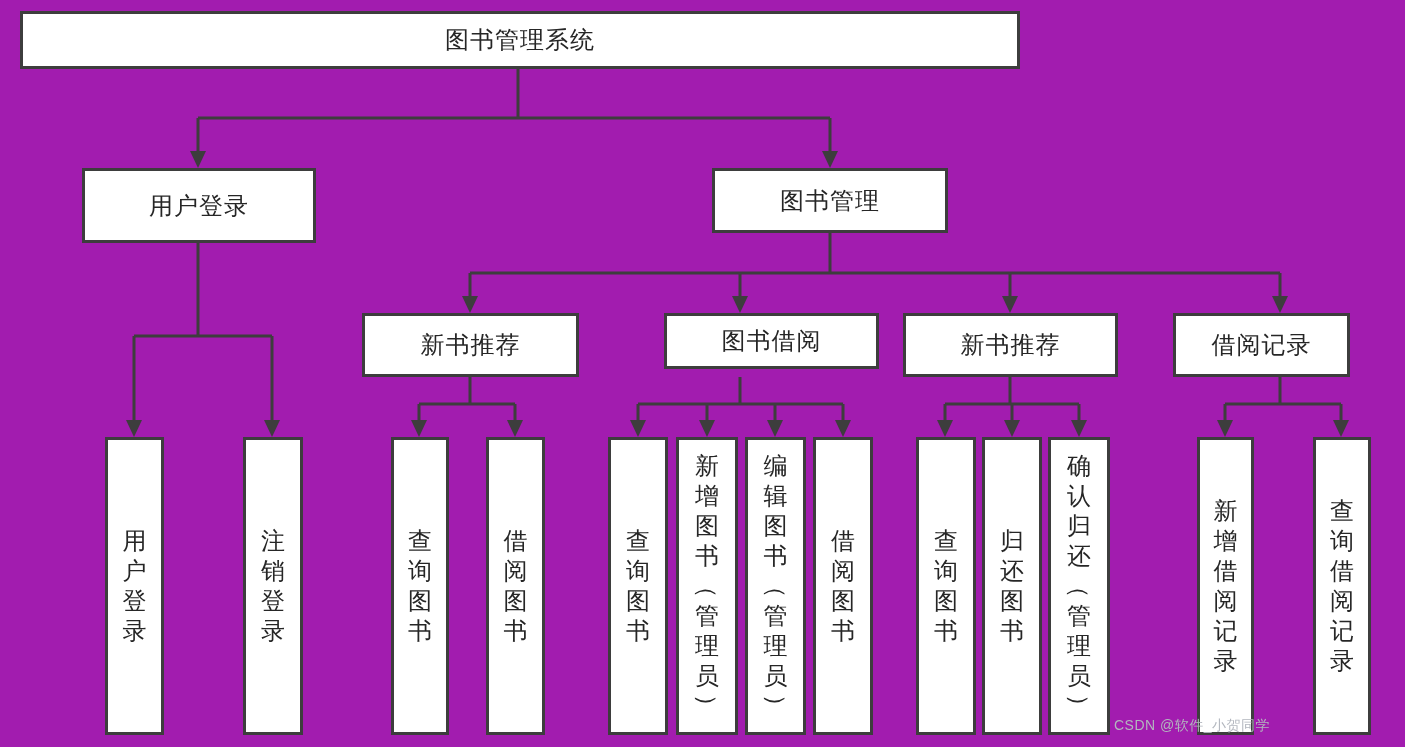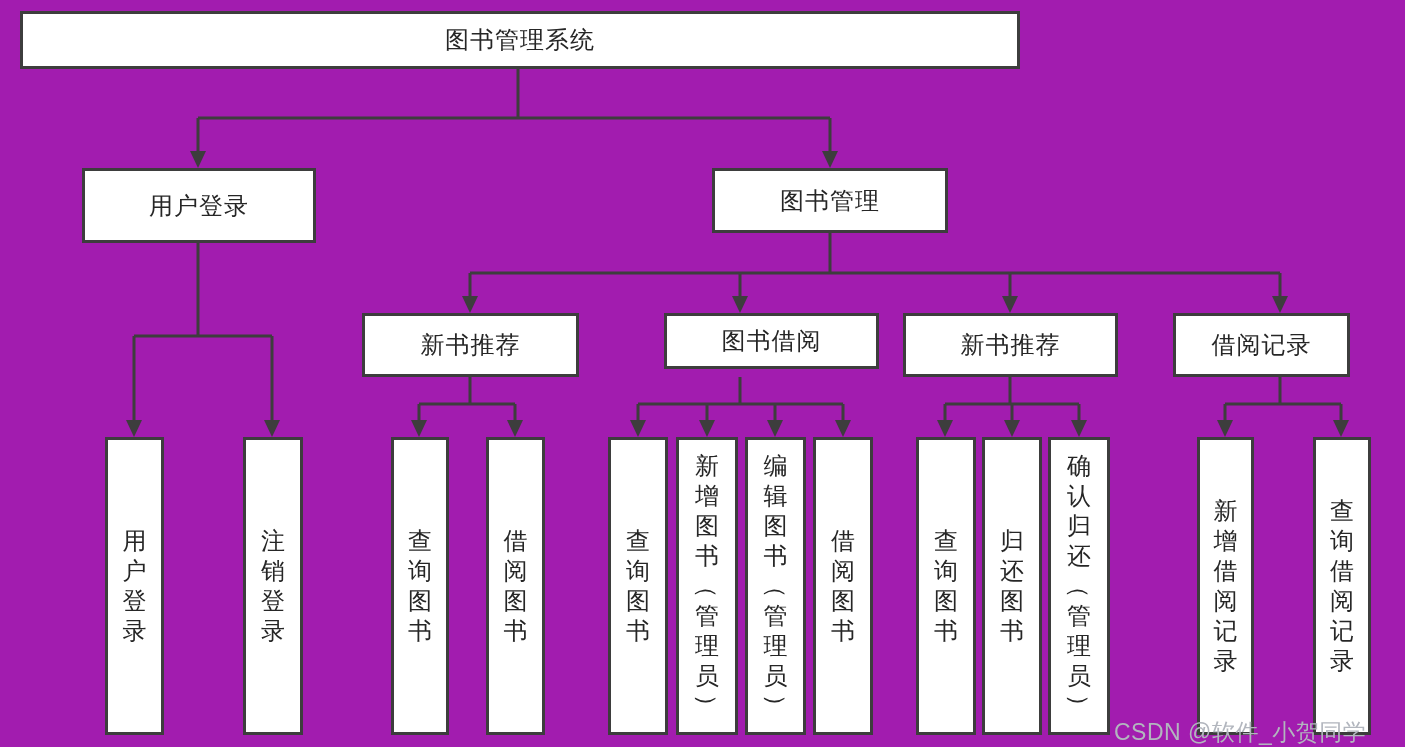--- a/index.html
+++ b/index.html
@@ -15,21 +15,21 @@
   }
   .node .lbl{font-size:24px;letter-spacing:1px;color:#262626;white-space:nowrap;}
   .node .vtext{
     display:flex;flex-direction:column;align-items:center;justify-content:center;
     width:100%;height:100%;letter-spacing:0;
   }
   .vchar{font-size:24px;line-height:30px;height:30px;width:100%;text-align:center;display:block;}
   .vchar.rot{transform:rotate(90deg);}
   #watermark{
     position:absolute;left:1114px;top:717px;z-index:3;
-    font-size:23px;color:#b2b6be;white-space:nowrap;letter-spacing:0.5px;text-align:right;
+    font-size:14px;color:#b2b6be;white-space:nowrap;letter-spacing:0.5px;text-align:right;
   }
 </style>
 </head>
 <body>
 
 <div id="stage">
 
   <svg id="connectors" width="1405" height="747" viewBox="0 0 1405 747">
       <path d="M518,69 L518,118 M198,118 L830,118 M198,118 L198,156 M830,118 L830,156" fill="none" stroke="#3d3d3d" stroke-width="3"></path>
       <polygon points="190,151 206,151 198,168" fill="#3d3d3d"></polygon>

